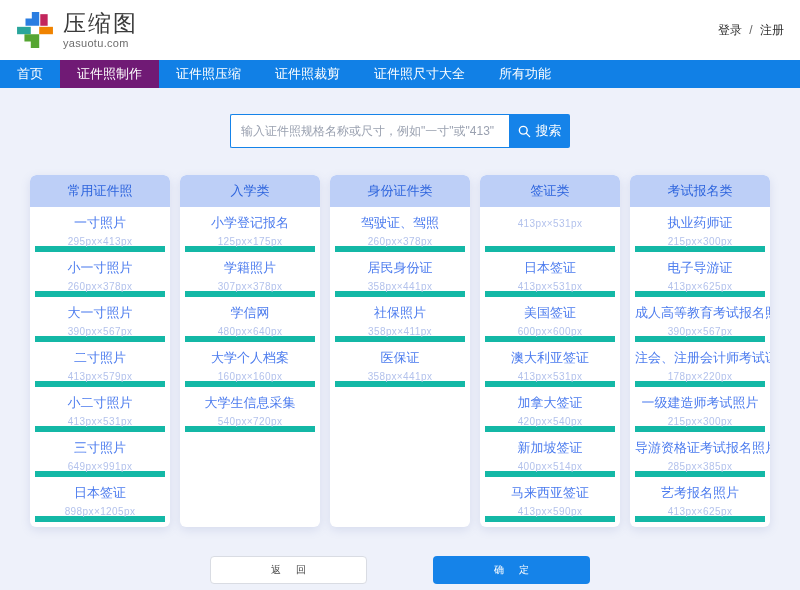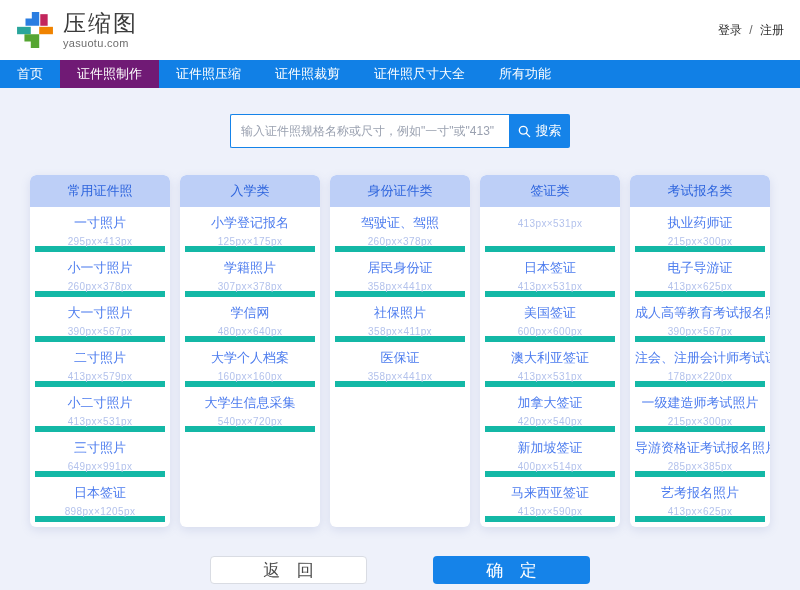--- a/index.html
+++ b/index.html
@@ -75,21 +75,21 @@
     padding-top: 7px;
   }
   .spec-name { font-size: 13px; color: #4b7bee; white-space: nowrap; }
   .spec-size { font-size: 10px; color: #b3c2ec; margin-top: 4px; letter-spacing: 0.4px; }
 
   
   .footer-actions {
     margin-top: 29px; display: flex; justify-content: center; gap: 66px;
   }
   .btn {
-    width: 157px; height: 28px; font-size: 17px; border-radius: 4px;
+    width: 157px; height: 28px; font-size: 10px; border-radius: 4px;
     cursor: pointer; letter-spacing: 6px; text-indent: 6px;
     font-family: inherit;
   }
   .btn-back { background: #ffffff; border: 1px solid #d9dce3; color: #4a4a4a; }
   .btn-confirm { background: #1583e9; border: none; color: #ffffff; }
 </style>
 </head>
 <body>
 
 <div class="top-header">

